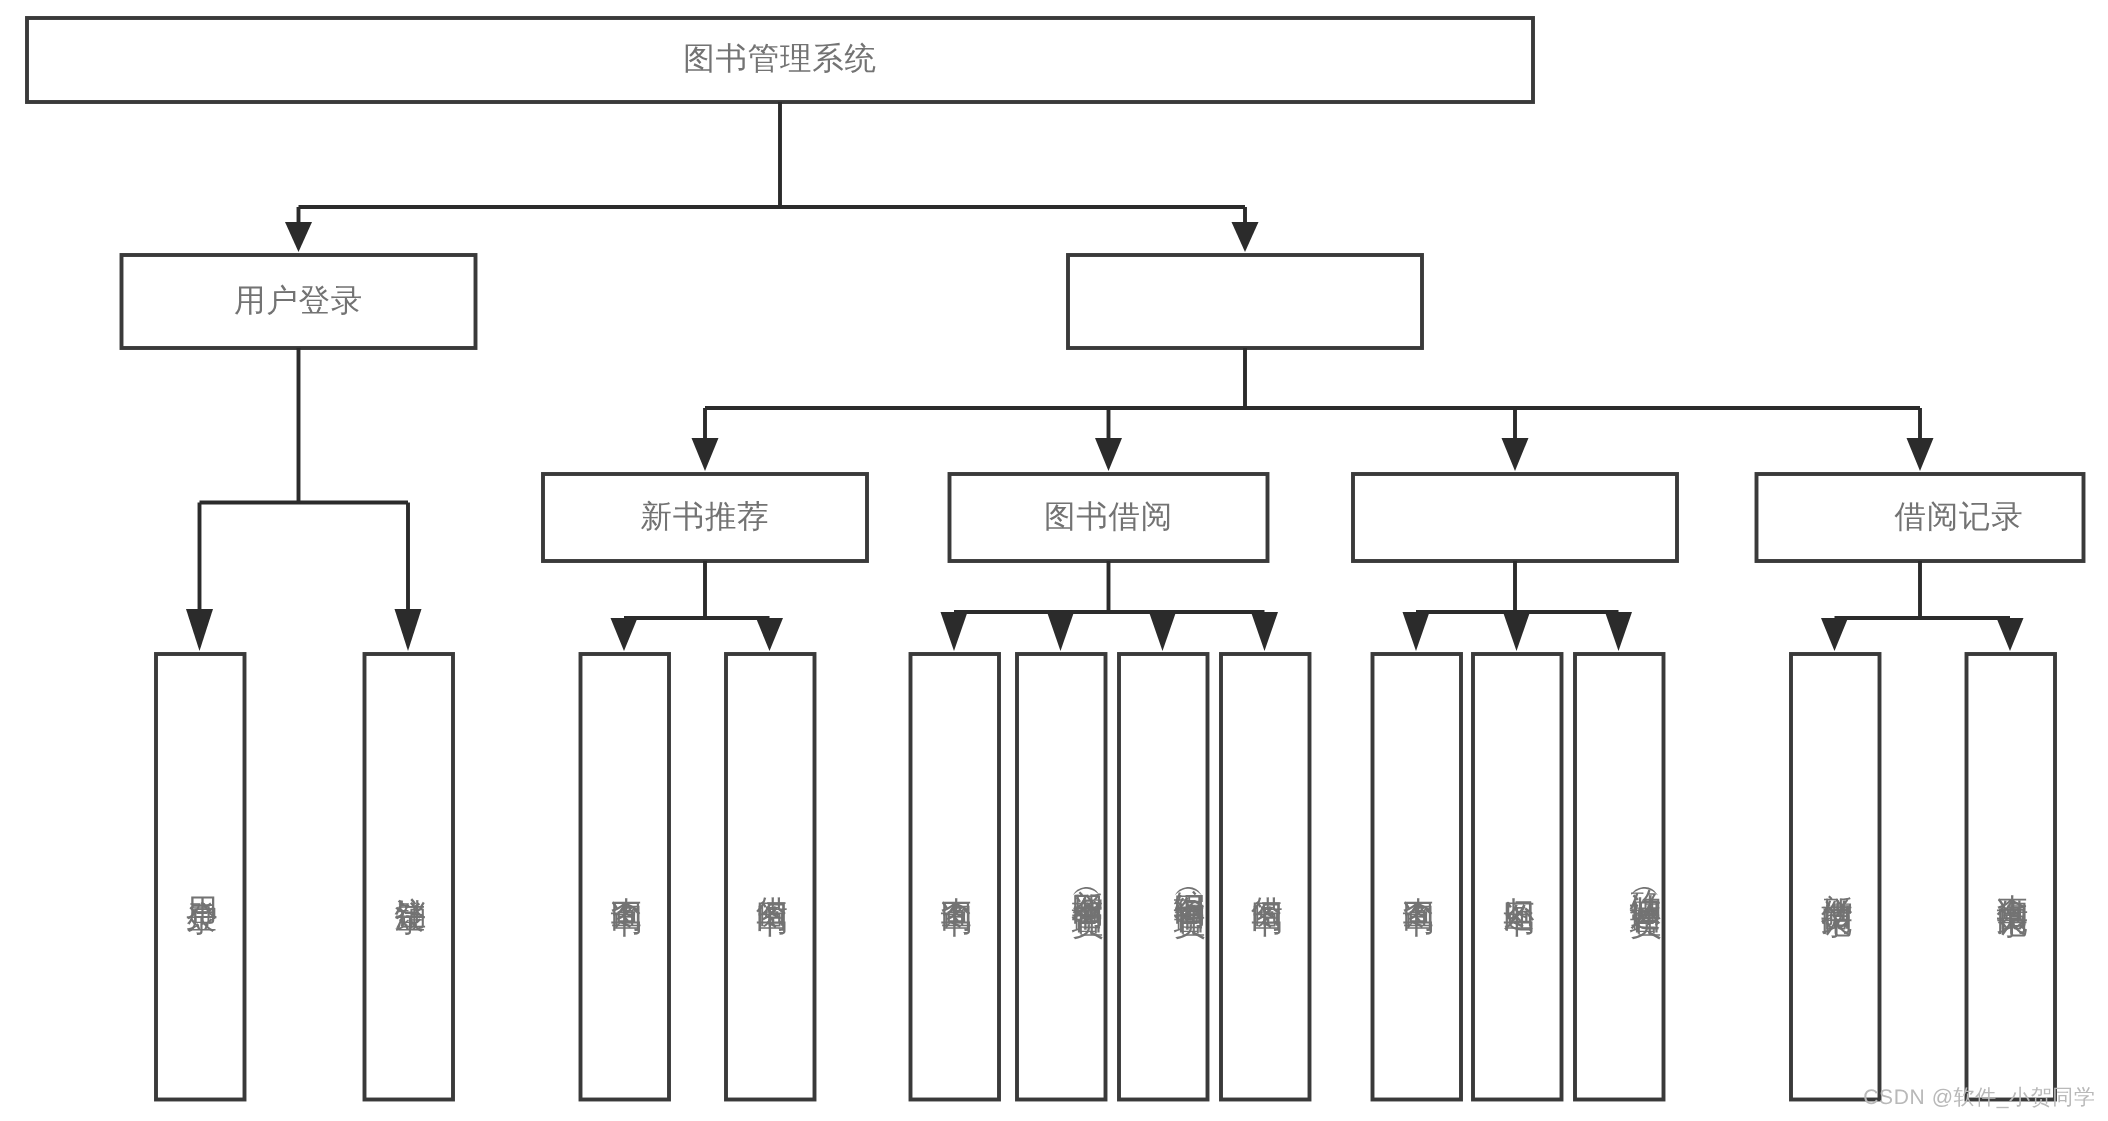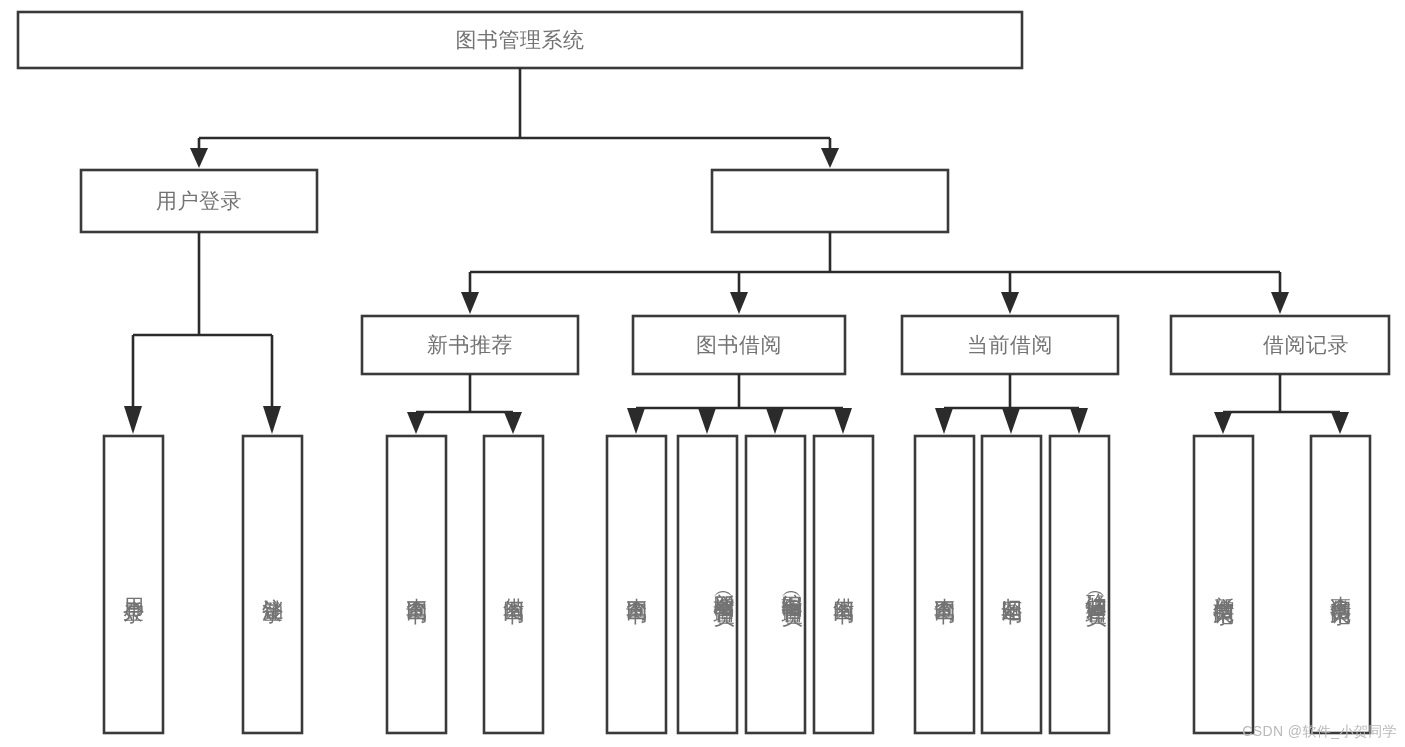--- a/index.html
+++ b/index.html
@@ -157,21 +157,20 @@
     <polygon class="arrowhead" points="1214,412 1232,412 1223,434"></polygon>
     <polygon class="arrowhead" points="1331,412 1349,412 1340,434"></polygon>
   </svg>
 
   <div class="node-label horizontal" style="left:18px; top:12px; width:1004px; height:56px;">图书管理系统</div>
 
   <div class="node-label horizontal" style="left:81px; top:170px; width:236px; height:62px;">用户登录</div>
 
   <div class="node-label horizontal" style="left:362px; top:316px; width:216px; height:58px;">新书推荐</div>
   <div class="node-label horizontal" style="left:633px; top:316px; width:212px; height:58px;">图书借阅</div>
-  <div class="node-label horizontal" style="left:902px; top:316px; width:216px; height:58px;">当前借阅</div>
   <div class="node-label horizontal" style="left:1178px; top:316px; width:256px; height:58px;border-radius:24px;">借阅记录</div>
 
   <div class="node-label vertical" style="left:104px; top:436px; width:59px; height:297px;">用户登录</div>
   <div class="node-label vertical" style="left:243px; top:436px; width:59px; height:297px;">注销登录</div>
 
   <div class="node-label vertical" style="left:387px; top:436px; width:59px; height:297px;">查询图书</div>
   <div class="node-label vertical" style="left:484px; top:436px; width:59px; height:297px;">借阅图书</div>
 
   <div class="node-label vertical" style="left:607px; top:436px; width:59px; height:297px;">查询图书</div>
   <div class="node-label vertical" style="left:678px; top:440px; width:59px; height:289px; align-items:flex-start;">新增图书（管理员）</div>

